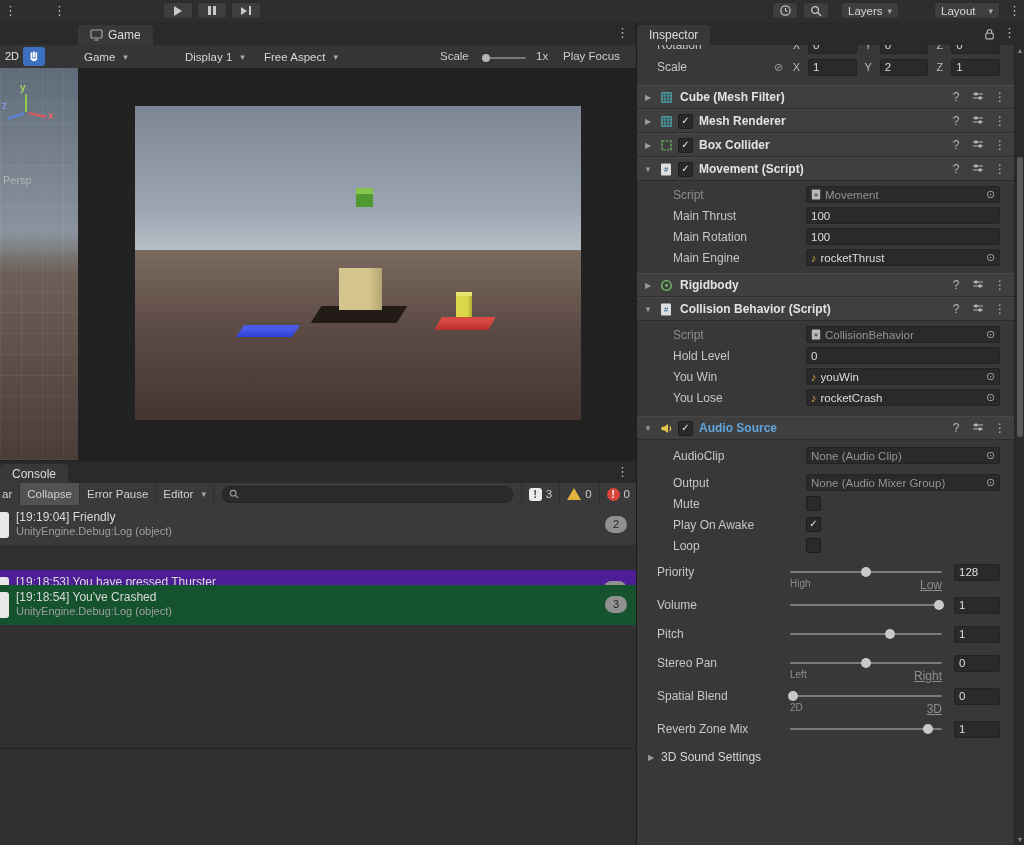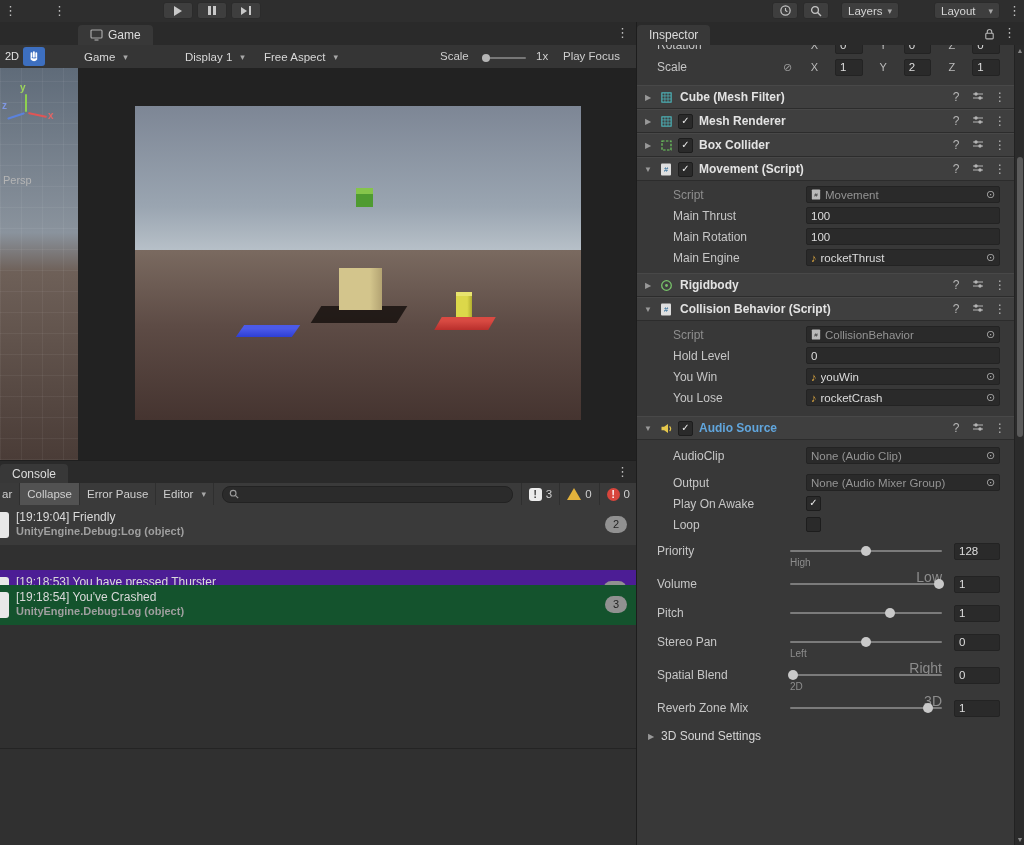--- a/index.html
+++ b/index.html
@@ -65,29 +65,29 @@
   .info-ico{width:13px;height:13px;background:#ececec;border-radius:3px;color:#333;font-weight:bold;font-size:10px;
             line-height:13px;text-align:center;}
   .warn-ico{width:0;height:0;border-left:7px solid transparent;border-right:7px solid transparent;border-bottom:12px solid #e3b23c;}
   .err-ico{width:13px;height:13px;background:#d8453c;border-radius:50%;color:#fff;font-weight:bold;font-size:10px;
            line-height:13px;text-align:center;}
   .cbody{position:absolute;left:0;top:505px;width:637px;height:340px;background:#303030;}
   .cdivider{position:absolute;left:0;top:748px;width:637px;height:1px;background:#242424;}
   .clog{position:absolute;left:0;width:637px;height:40px;}
   .clog .licon{position:absolute;left:-6px;top:7px;width:15px;height:26px;background:#e8e8e8;border-radius:3px;}
   .clog .l1{position:absolute;left:16px;top:5px;font-size:12px;color:#dadada;white-space:nowrap;}
-  .clog .l2{position:absolute;left:16px;top:20px;font-size:11px;color:#9f9f9f;white-space:nowrap;font-weight:bold;}
+  .clog .l2{position:absolute;left:16px;top:20px;font-size:11px;color:#9f9f9f;white-space:nowrap;}
   .lcount{position:absolute;right:10px;top:11px;background:#919191;color:#242424;border-radius:9px;min-width:10px;
           height:17px;line-height:17px;text-align:center;font-size:11px;padding:0 6px;}
 
   
   .vdiv{position:absolute;left:636px;top:22px;width:1px;height:823px;background:#1d1d1d;}
   .insp{position:absolute;left:637px;top:45px;width:377px;height:800px;background:#383838;overflow:hidden;
         font-size:12px;color:#cdcdcd;box-sizing:border-box;}
-  .trow{display:flex;align-items:center;height:22px;padding:0 14px 0 20px;gap:16px;}
+  .trow{display:flex;align-items:center;height:22px;padding:0 14px 0 20px;gap:7px;}
   .tlabel{width:108px;flex:none;color:#c6c6c6;}
   .linkico{width:13px;flex:none;color:#9a9a9a;font-size:11px;text-align:center;}
   .linkico.ph{visibility:hidden;}
   .axis{width:9px;flex:none;color:#bbb;text-align:center;font-size:11px;}
   .afield{flex:1;height:15px;background:#2a2a2a;border:1px solid #232323;border-radius:2px;padding:0 4px;
           line-height:15px;font-size:11.5px;color:#ddd;min-width:0;}
   .spacer6{height:7px;}
   .comp-header{display:flex;align-items:center;height:22px;background:#3f3f3f;border-top:1px solid #484848;
                border-bottom:1px solid #2c2c2c;padding:0 5px;gap:4px;box-sizing:content-box;}
   .fold{width:12px;flex:none;color:#999;font-size:8px;text-align:center;}
@@ -108,21 +108,21 @@
   .picker{color:#aaa;font-size:11px;width:13px;flex:none;text-align:center;}
   .note{color:#e0a93f;font-size:11px;flex:none;}
   .srow{display:flex;align-items:flex-start;padding:3px 14px 0 20px;}
   .srow.tall{height:30px;justify-content:space-between;}
   .srow.short{height:26px;}
   .slabel{width:133px;flex:none;padding-top:2px;color:#c6c6c6;}
   .strack{position:relative;width:152px;height:20px;flex:none;}
   .strack .bar{position:absolute;left:0;right:0;top:8px;height:2px;background:#7b7b7b;border-radius:1px;}
   .sthumb{position:absolute;top:4px;width:10px;height:10px;border-radius:50%;background:#c9c9c9;margin-left:-5px;}
   .smin{position:absolute;left:0;top:15px;font-size:10px;color:#8d8d8d;}
-  .smax{position:absolute;right:0;top:27px;font-size:14px;color:#8d8d8d;}
+  .smax{position:absolute;right:0;top:15px;font-size:12px;color:#8d8d8d;text-decoration:underline;}
   .sval{width:46px;height:15px;margin-left:12px;background:#2a2a2a;border:1px solid #232323;border-radius:2px;
         line-height:15px;padding:0 4px;font-size:11.5px;margin-top:1px;color:#ddd;}
   .foldrow{display:flex;align-items:center;gap:4px;height:22px;padding-left:8px;color:#d5d5d5;}
   .vscroll{position:absolute;left:1014px;top:45px;width:10px;height:800px;background:#2b2b2b;border-left:1px solid #222;}
   .varrow{position:absolute;left:0;width:10px;font-size:7px;color:#888;text-align:center;}
   .vthumb{position:absolute;left:2px;width:6px;top:112px;height:280px;background:#5b5b5b;border-radius:3px;}
 </style>
 </head>
 <body>
 
@@ -539,20 +539,24 @@
     </div>
     <div class="prow" style="margin-top:6px">
       <span class="plabel">Output</span>
       <div class="pfield dimtext">
         <span class="fval">None (Audio Mixer Group)</span>
         <span class="picker">⊙</span>
       </div>
     </div>
 
     <div class="prow">
+      <span class="plabel">Mute</span>
+      <span class="chk"></span>
+    </div>
+    <div class="prow">
       <span class="plabel">Play On Awake</span>
       <span class="chk">✓</span>
     </div>
     <div class="prow" style="margin-bottom:4px">
       <span class="plabel">Loop</span>
       <span class="chk"></span>
     </div>
 
     <div class="srow tall">
       <span class="slabel">Priority</span>

